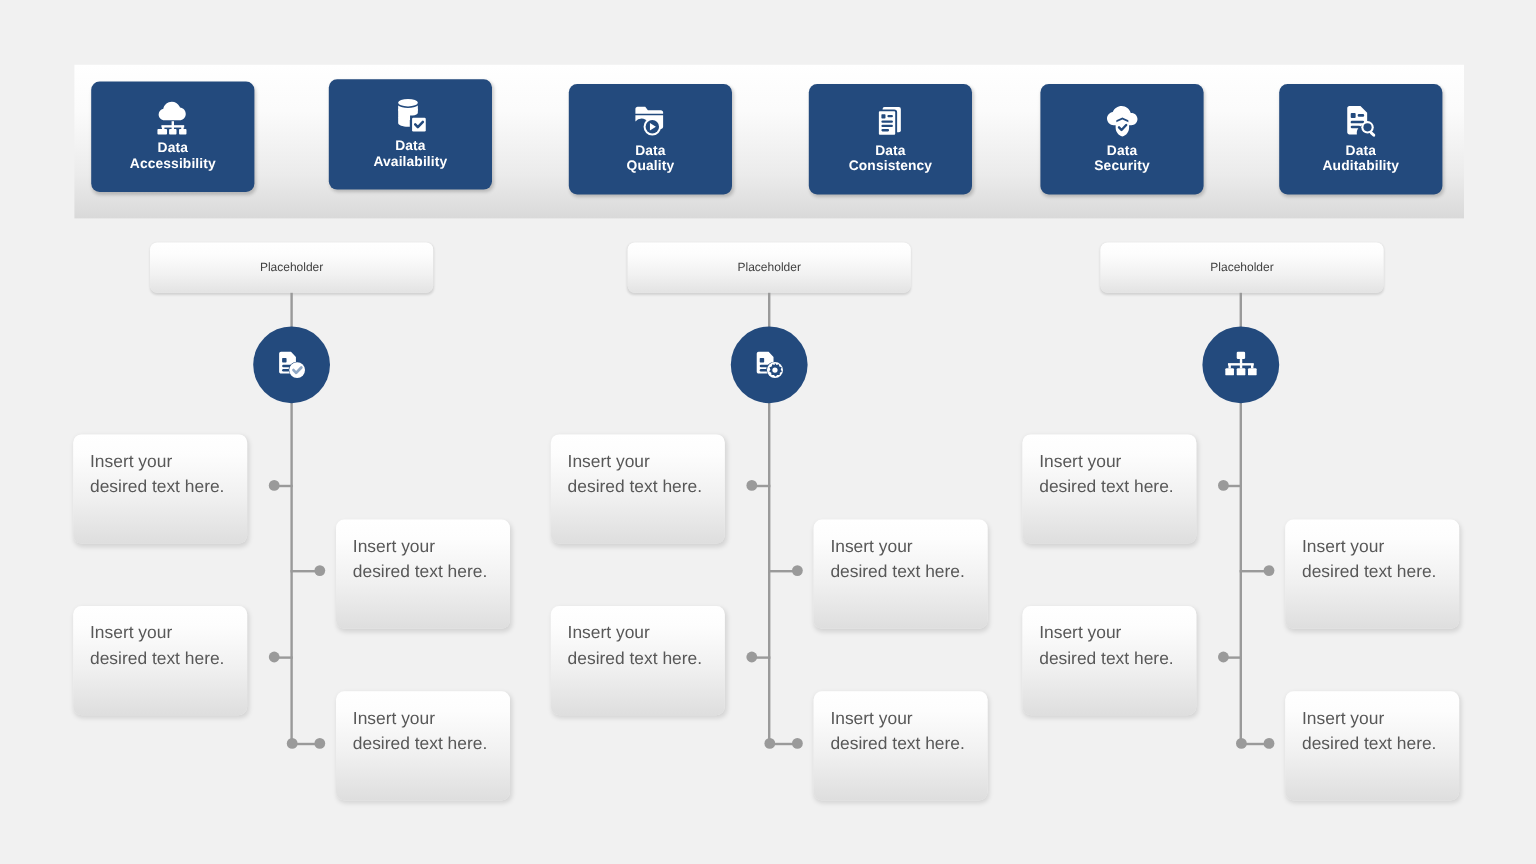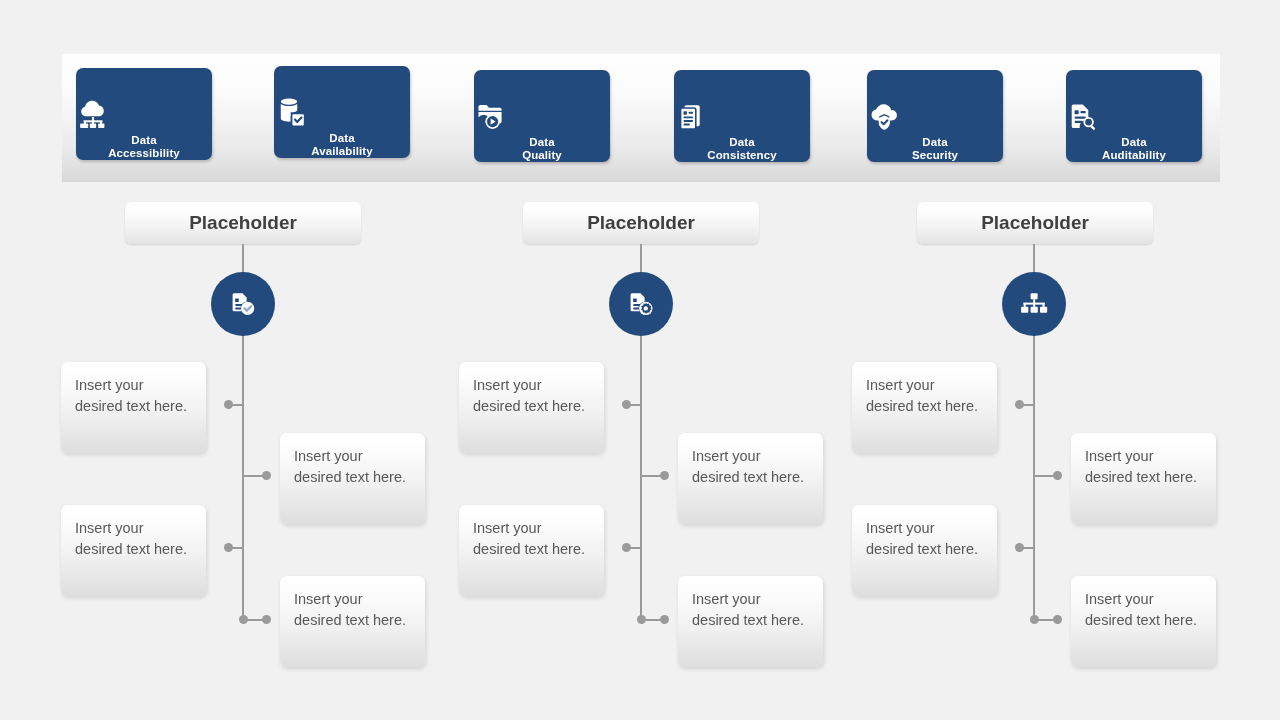--- a/index.html
+++ b/index.html
@@ -28,22 +28,23 @@
 
   .cat-card {
     position: absolute;
     width: 136px;
     height: 92px;
     background: #234a7d;
     border-radius: 7px;
     box-shadow: 1px 2px 3px rgba(0,0,0,0.20);
     display: flex;
     flex-direction: column;
+    align-items: center;
     justify-content: flex-start;
-    padding-top: 29px;
+    padding-top: 13px;
   }
 
   .cat-icon {
     width: 34px;
     height: 34px;
     display: flex;
     align-items: center;
     justify-content: center;
   }
   .cat-icon svg { display: block; }
@@ -67,22 +68,22 @@
     width: 236px;
     height: 42px;
     border-radius: 6px;
     background: linear-gradient(to bottom, #ffffff 0%, #fdfdfd 22%, #f2f2f2 62%, #e3e3e3 100%);
     box-shadow: 0 1px 2px rgba(0,0,0,0.13);
     display: flex;
     align-items: center;
     justify-content: center;
   }
   .ph-bar span {
-    font-size: 19px;
-    font-weight: bold;
+    font-size: 10px;
+    font-weight: normal;
     color: #3f3f3f;
   }
 
   .circle {
     position: absolute;
     width: 64px;
     height: 64px;
     border-radius: 50%;
     background: #234a7d;
     display: flex;

